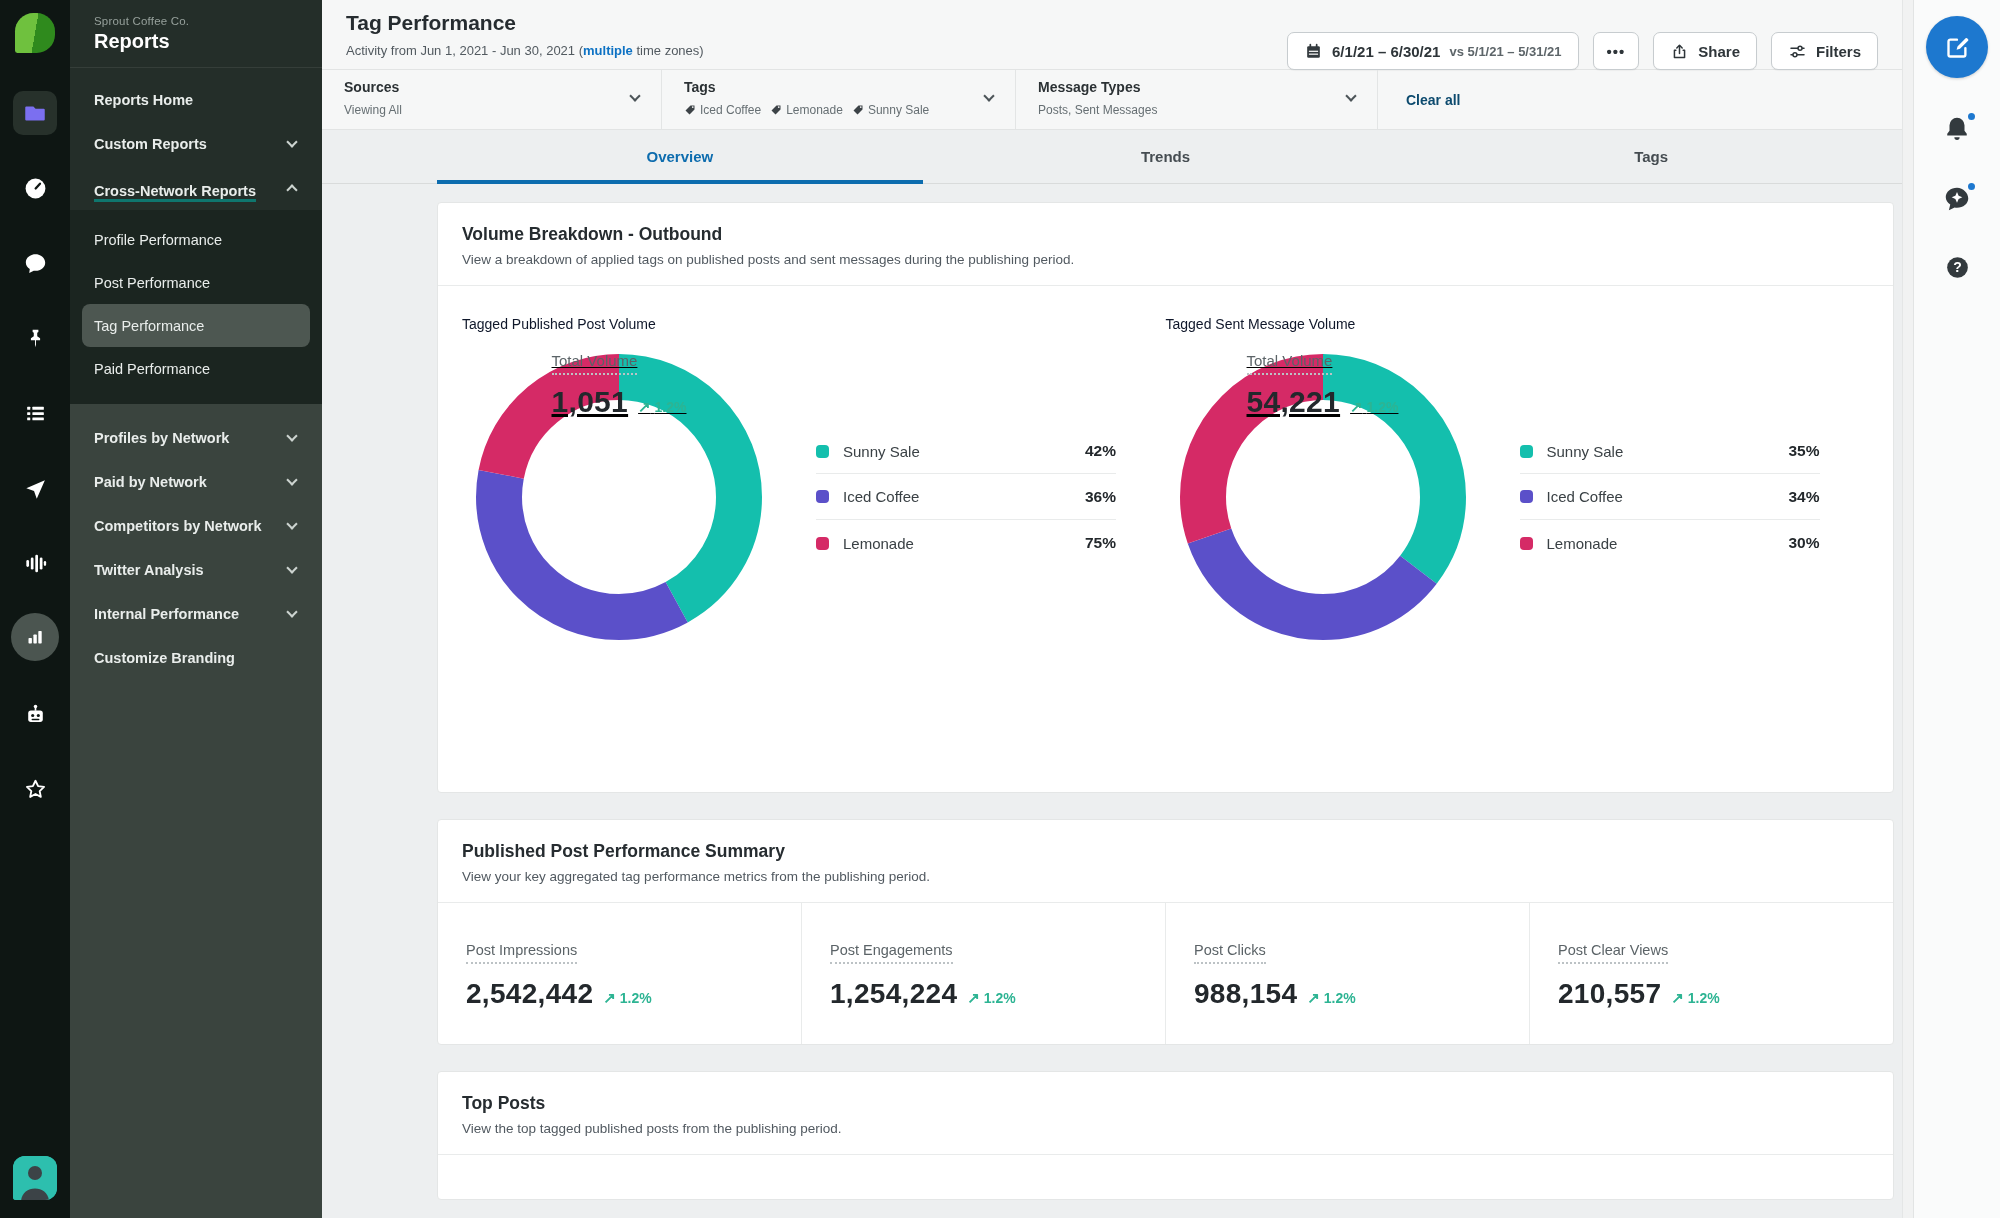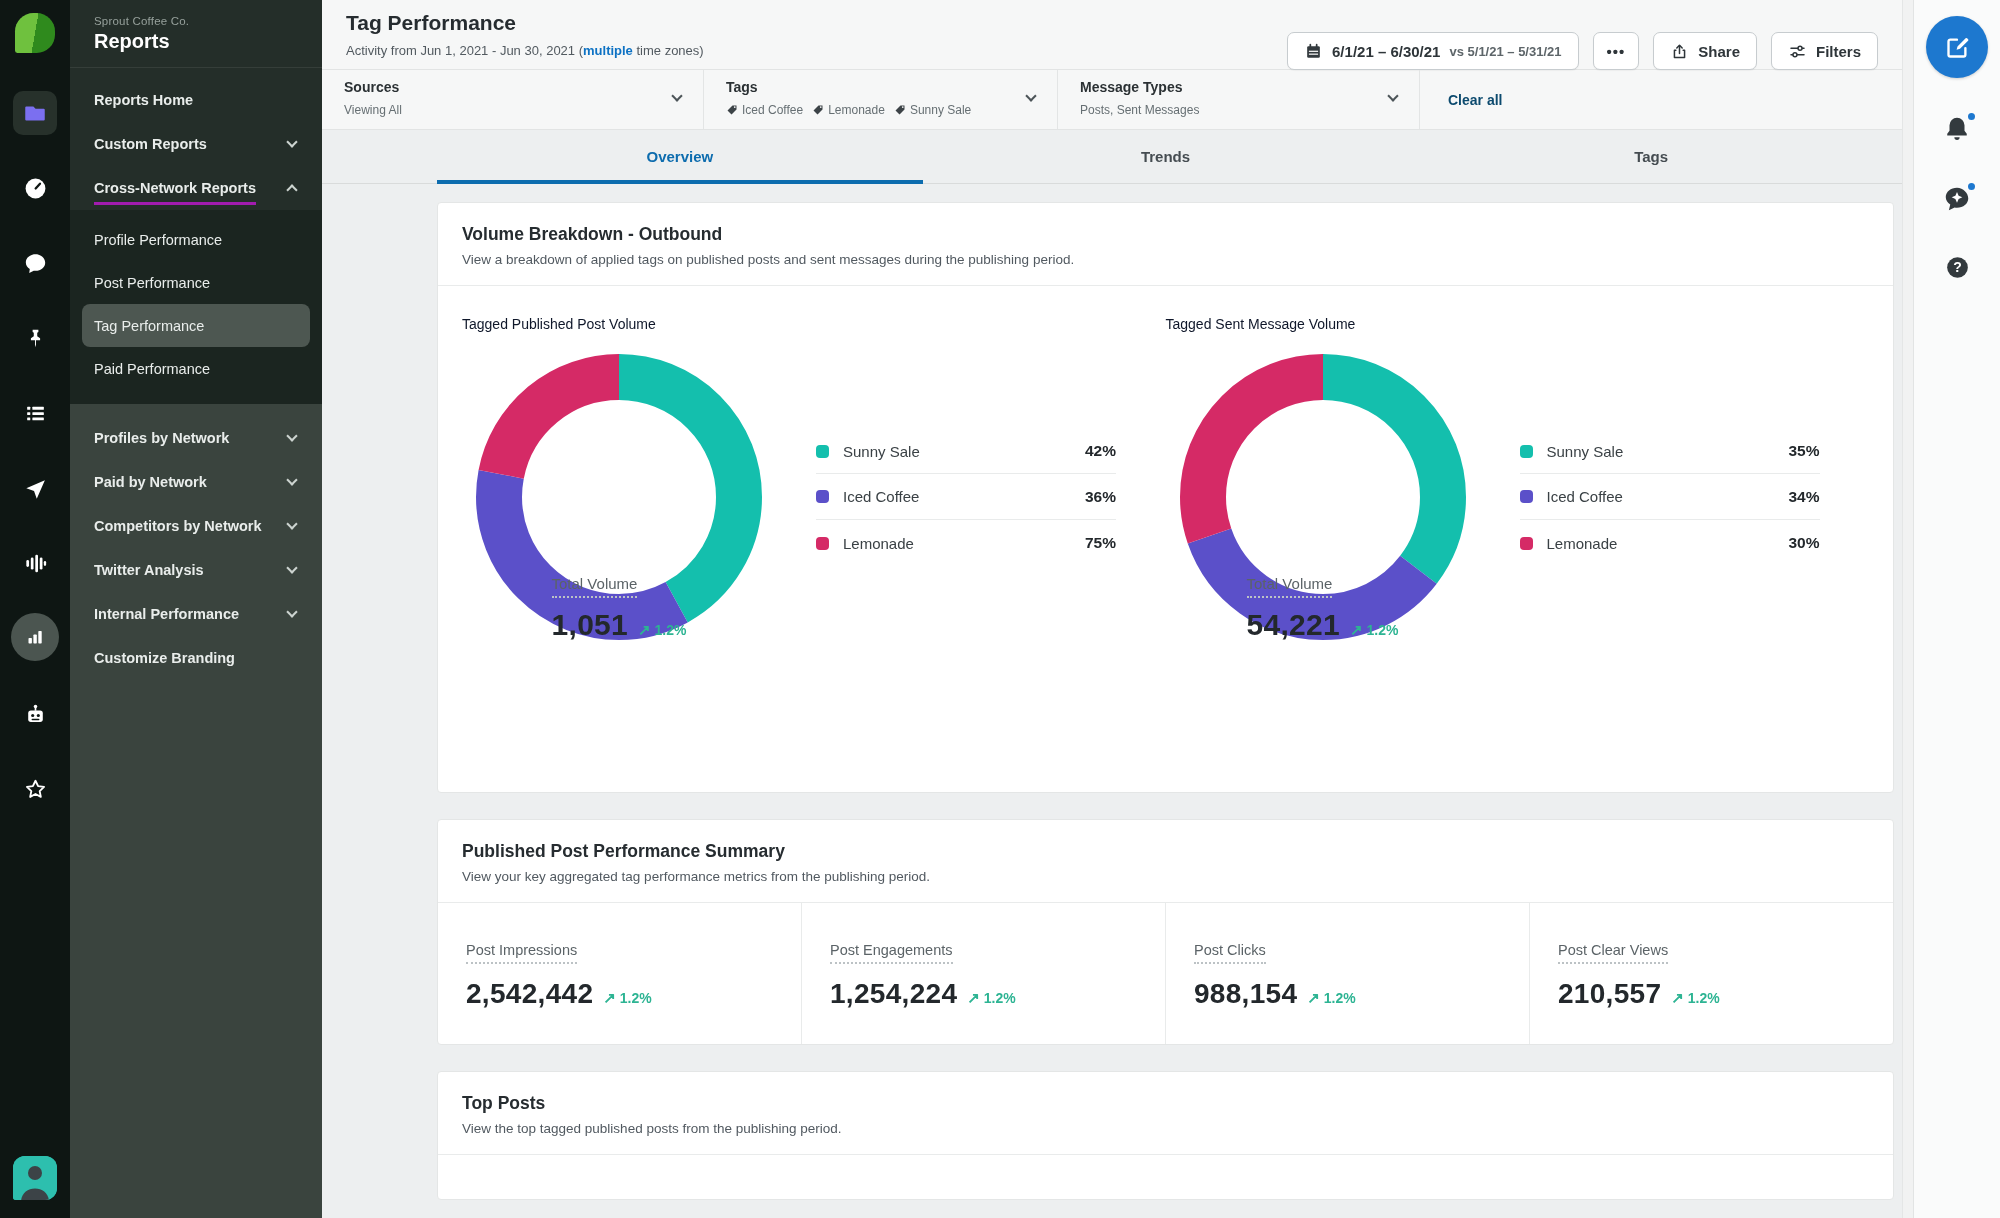--- a/index.html
+++ b/index.html
@@ -14,21 +14,21 @@
   .rail .avatar { margin-top:auto; margin-bottom:18px; width:44px; height:44px; border-radius:12px 12px 12px 3px; background:#2dbfae; overflow:hidden; cursor:pointer; }
 
   
   .sidenav { position:absolute; left:70px; top:0; width:252px; height:1218px; background:#3a443e; color:#e9edeb; z-index:4; }
   .side-top { background:#242e29; }
   .side-head { padding:15px 24px 14px; border-bottom:1px solid rgba(255,255,255,.08); }
   .acct { font-size:11.5px; color:#96a09b; letter-spacing:.2px; }
   .sect { font-size:20px; font-weight:700; color:#ffffff; margin-top:3px; }
   .nav-item { position:relative; height:44px; display:flex; align-items:center; padding:0 24px; font-size:14.5px; font-weight:600; cursor:pointer; }
   .nav-item .chev { position:absolute; right:26px; }
-  .nav-item.current .lbl { border-bottom:3px solid #a21caf; padding-bottom:6px; margin-bottom:-9px; }
+  .nav-item.current .lbl { border-bottom:3px solid #0f766e; margin-bottom:-9px; }
   .submenu { background:#1b2520; padding:8px 0 14px; }
   .sub-item { height:43px; display:flex; align-items:center; padding:0 24px; font-size:14.5px; font-weight:400; cursor:pointer; }
   .sub-item.selected { background:#4d5751; border-radius:8px; margin:0 12px; padding:0 12px; font-weight:500; }
   .side-lower { padding-top:12px; }
   .chev { display:inline-block; width:8px; height:8px; border-right:2px solid #cdd4d0; border-bottom:2px solid #cdd4d0; transform:rotate(45deg); margin-top:-4px; }
   .chev.up { transform:rotate(-135deg); margin-top:4px; }
 
   
   .main { position:absolute; left:322px; top:0; width:1580px; height:1218px; background:#edeff0; }
   .main-head { position:relative; height:70px; background:#f6f7f7; border-bottom:1px solid #e2e4e4; }
@@ -36,21 +36,21 @@
   .page-sub { position:absolute; left:24px; top:43px; font-size:13px; color:#525a60; }
   .page-sub .lnk { color:#0d72c4; font-weight:700; cursor:pointer; }
   .actions { position:absolute; top:32px; right:24px; display:flex; gap:14px; }
   .btn { display:flex; align-items:center; gap:9px; background:#fff; border:1px solid #c7cccf; border-radius:7px; height:38px; padding:0 16px; font-size:15px; font-weight:700; color:#2e3539; cursor:pointer; box-shadow:0 1px 1px rgba(0,0,0,.04); }
   .btn .cmp { font-size:13px; font-weight:600; color:#5d6569; }
   .btn.icononly { padding:0 13px; letter-spacing:1px; }
 
   
   .filterbar { display:flex; height:60px; background:#f6f7f7; border-bottom:1px solid #e2e4e4; }
   .fcell { position:relative; padding:9px 22px 0; border-right:1px solid #e3e5e5; cursor:pointer; }
-  .fcell.src { width:382px; } .fcell.tgs { width:354px; } .fcell.mt { width:362px; }
+  .fcell.src { width:340px; } .fcell.tgs { width:354px; } .fcell.mt { width:362px; }
   .flabel { font-size:14px; font-weight:700; color:#2b3134; }
   .fvalue { font-size:12px; color:#666f73; margin-top:8px; display:flex; align-items:center; gap:9px;text-align:right; }
   .fvalue .tagname { display:flex; align-items:center; gap:4px; }
   .fcell .chev { position:absolute; right:22px; top:26px; border-color:#4c5458; }
   .clear-all { align-self:center; padding:0 28px; font-size:14px; font-weight:700; color:#0c4a6e; cursor:pointer; }
 
   
   .tabs { height:54px; border-bottom:1px solid #d9dbdb; }
   .tabs-inner { margin-left:115px; width:1457px; height:100%; display:flex; }
   .tab { flex:1; position:relative; display:flex; align-items:center; justify-content:center; font-size:15px; font-weight:600; color:#454c51; cursor:pointer; }
@@ -62,21 +62,21 @@
   .card { background:#fff; border:1px solid #e4e6e6; border-radius:4px; margin-bottom:26px; }
   .card-head { padding:21px 24px 18px; border-bottom:1px solid #e9ebeb; }
   .card-title { font-size:17.5px; font-weight:700; color:#262c30; }
   .card-desc { font-size:13.5px; color:#515960; margin-top:7px; }
 
   .vb-body { display:flex; padding:26px 24px 150px; }
   .chart-half { width:50%; }
   .chart-title { font-size:14px; color:#0f172a; margin:4px 0 20px; }
   .chart-row { display:flex; align-items:center; }
   .donut-wrap { position:relative; width:290px; height:290px; margin-left:12px; flex:none; }
-  .donut-center { position:absolute; inset:0; display:flex; align-items:flex-end; justify-content:center; }
+  .donut-center { position:absolute; inset:0; display:flex; align-items:flex-start; justify-content:center;text-decoration:underline; }
   .dc-inner { display:flex; flex-direction:column; align-items:flex-start; }
   .tv-label { font-size:15px; color:#5b6367; border-bottom:2px dotted #bcc2c5; padding-bottom:4px; }
   .tv-row { display:flex; align-items:baseline; gap:10px; margin-top:10px; }
   .tv-value { font-size:30px; font-weight:800; color:#23282c; letter-spacing:.3px; }
   .trend { font-size:14px; font-weight:700; color:#2db493; white-space:nowrap; }
   .trend .arrow { font-size:15px; }
   .legend { margin-left:52px; width:300px; }
   .leg-row { display:flex; align-items:center; height:46px; border-bottom:1px solid #e9ebeb; }
   .leg-row:first-child { border-top:1px solid transparent; }
   .leg-row:last-child { border-bottom:none; }

